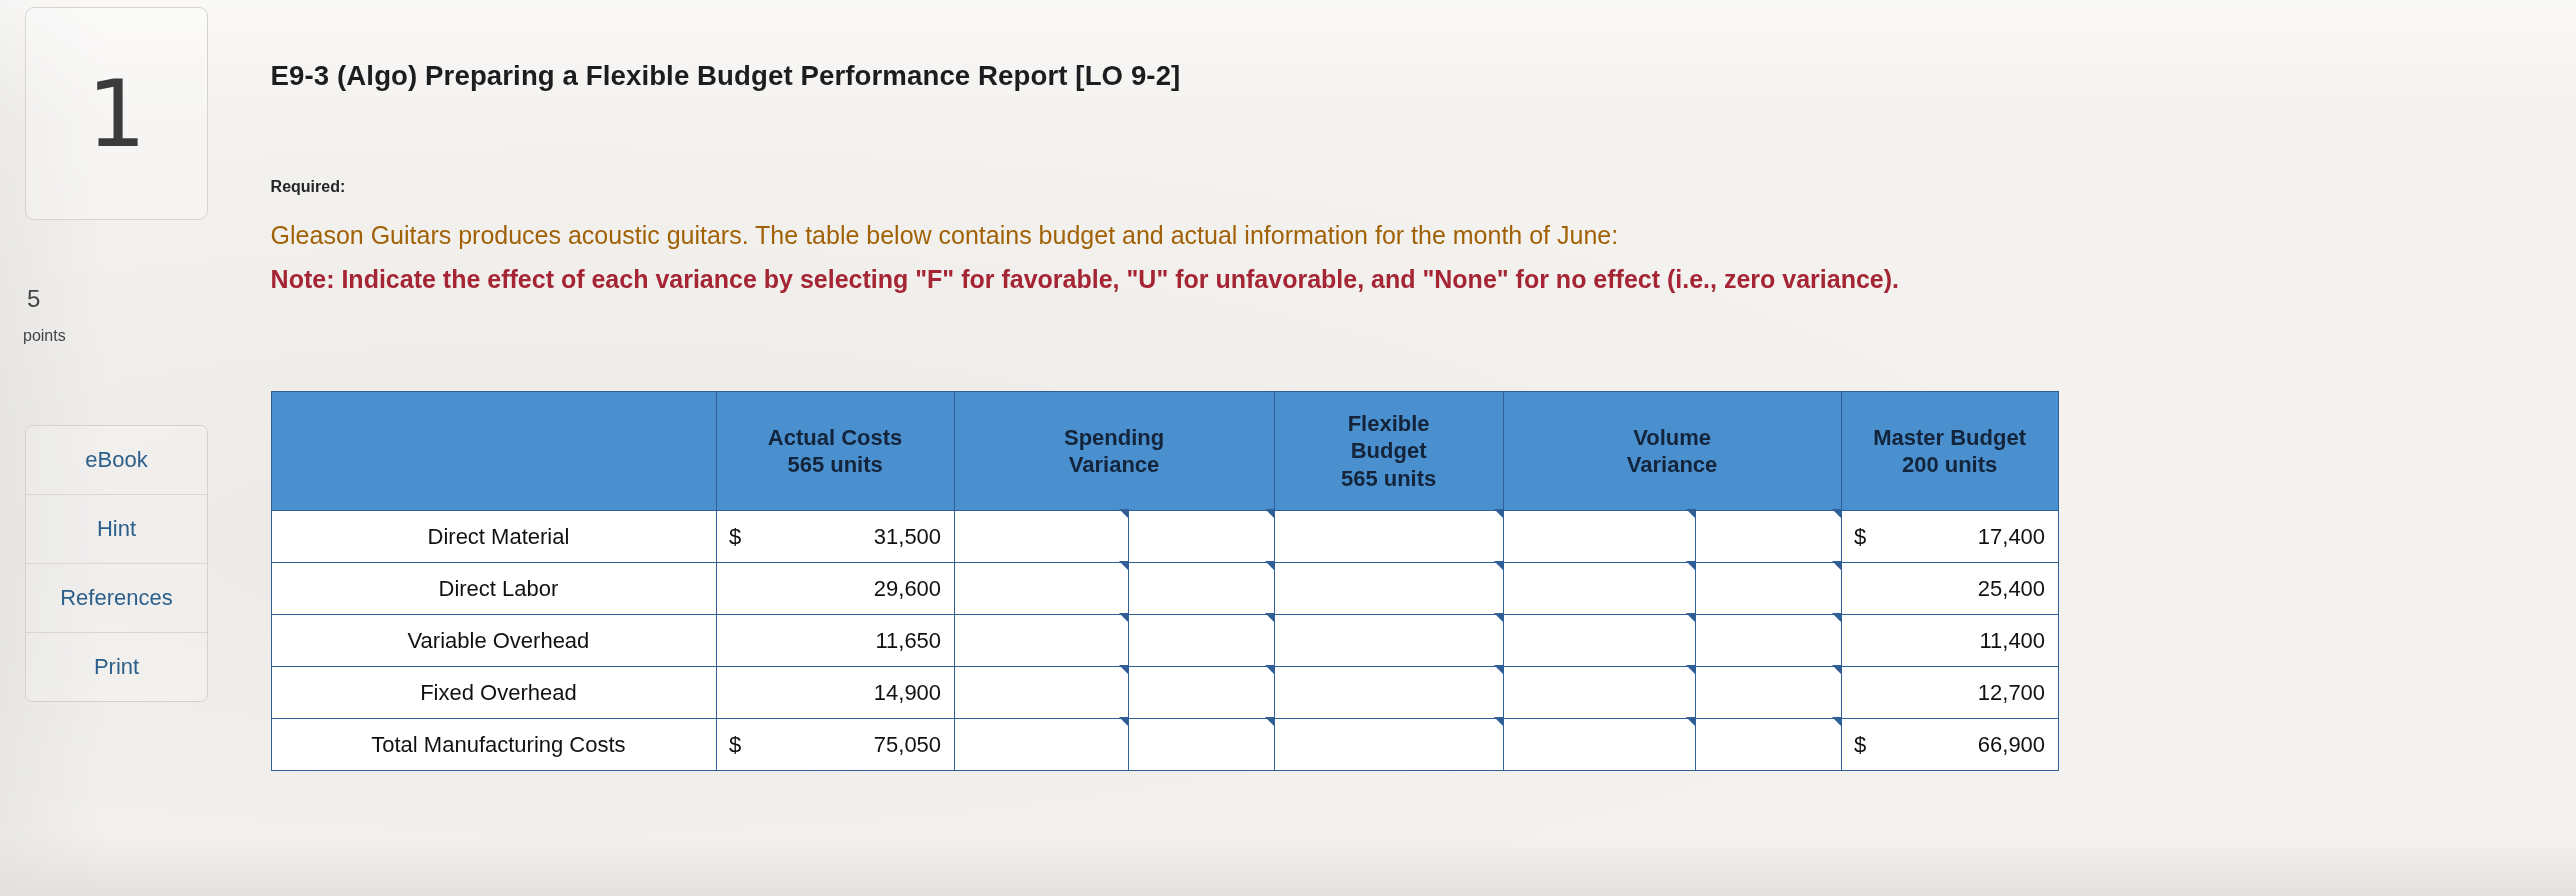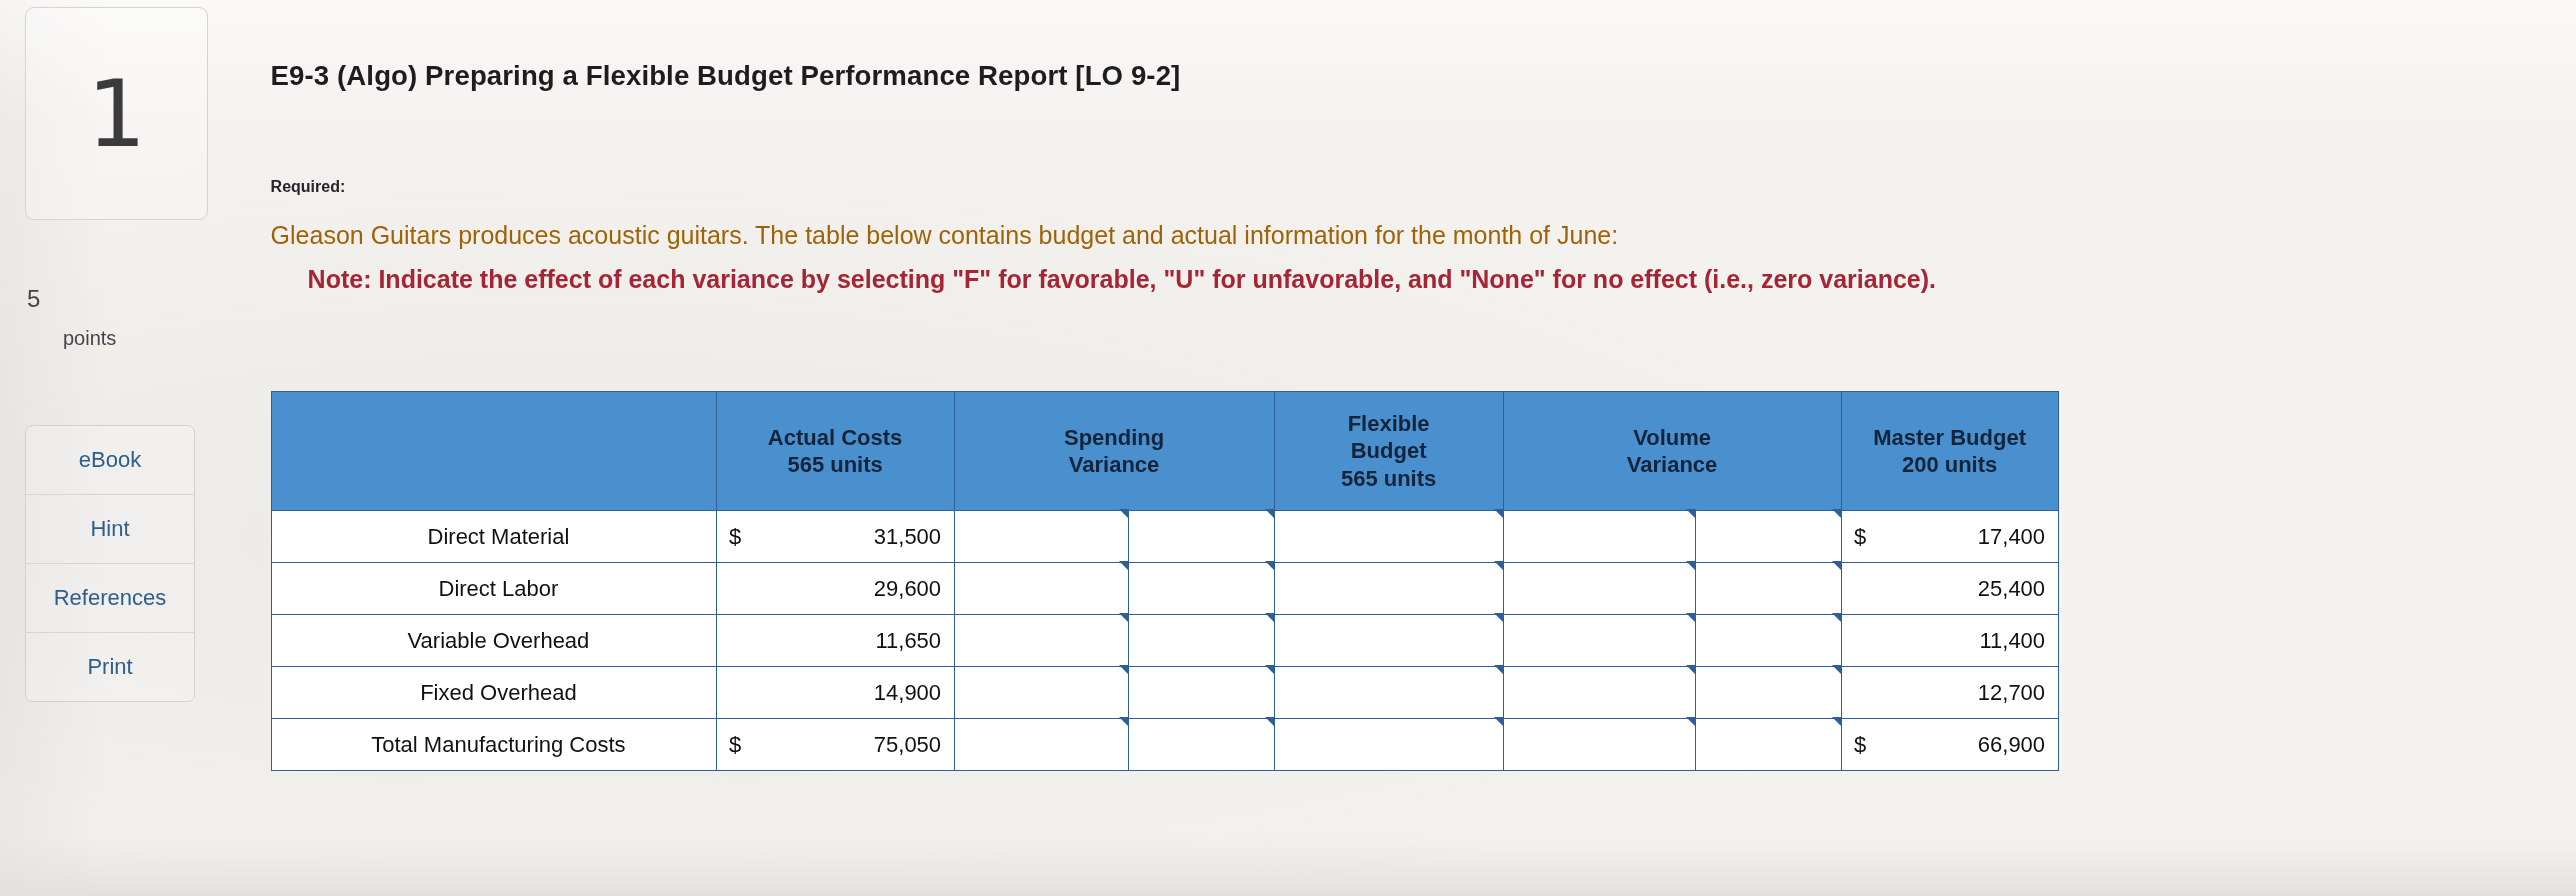--- a/index.html
+++ b/index.html
@@ -71,29 +71,28 @@
     position: absolute;
     left: 27px;
     top: 285px;
     font-size: 24px;
     color: #44444a;
   }
   .points-lbl {
     position: absolute;
     left: 23px;
     top: 327px;
-    font-size: 20px;
+    font-size: 16px;
     color: #44444a;
-    margin-left: 40px;
   }
   .tool-stack {
     position: absolute;
     left: 25px;
     top: 425px;
-    width: 170px;
+    width: 183px;
     border: 0.9px solid #d5d2ce;
     border-radius: 7.1px;
     overflow: hidden;
     background: rgba(255,255,255,0.18);
     box-sizing: border-box;
   }
   .tool-item {
     height: 68px;
     display: flex;
     align-items: center;
@@ -139,21 +138,20 @@
   }
   .note {
     position: absolute;
     left: 3.6px;
     top: 263px;
     width: 2064px;
     font-size: 25px;
     font-weight: bold;
     color: #a52535;
     line-height: 1.32;
-    margin-left: 37px;
   }
 
   
   .tbl-wrap {
     position: absolute;
     left: 3.6px;
     top: 391px;
   }
   table.budget {
     border-collapse: collapse;

